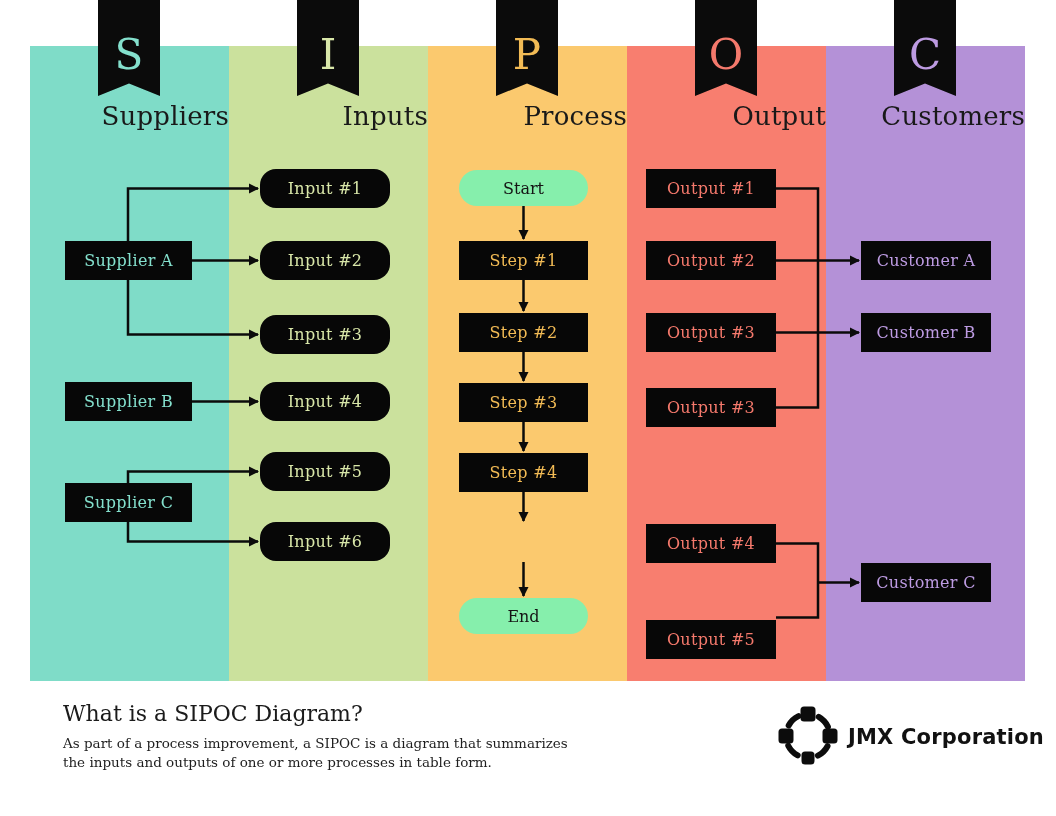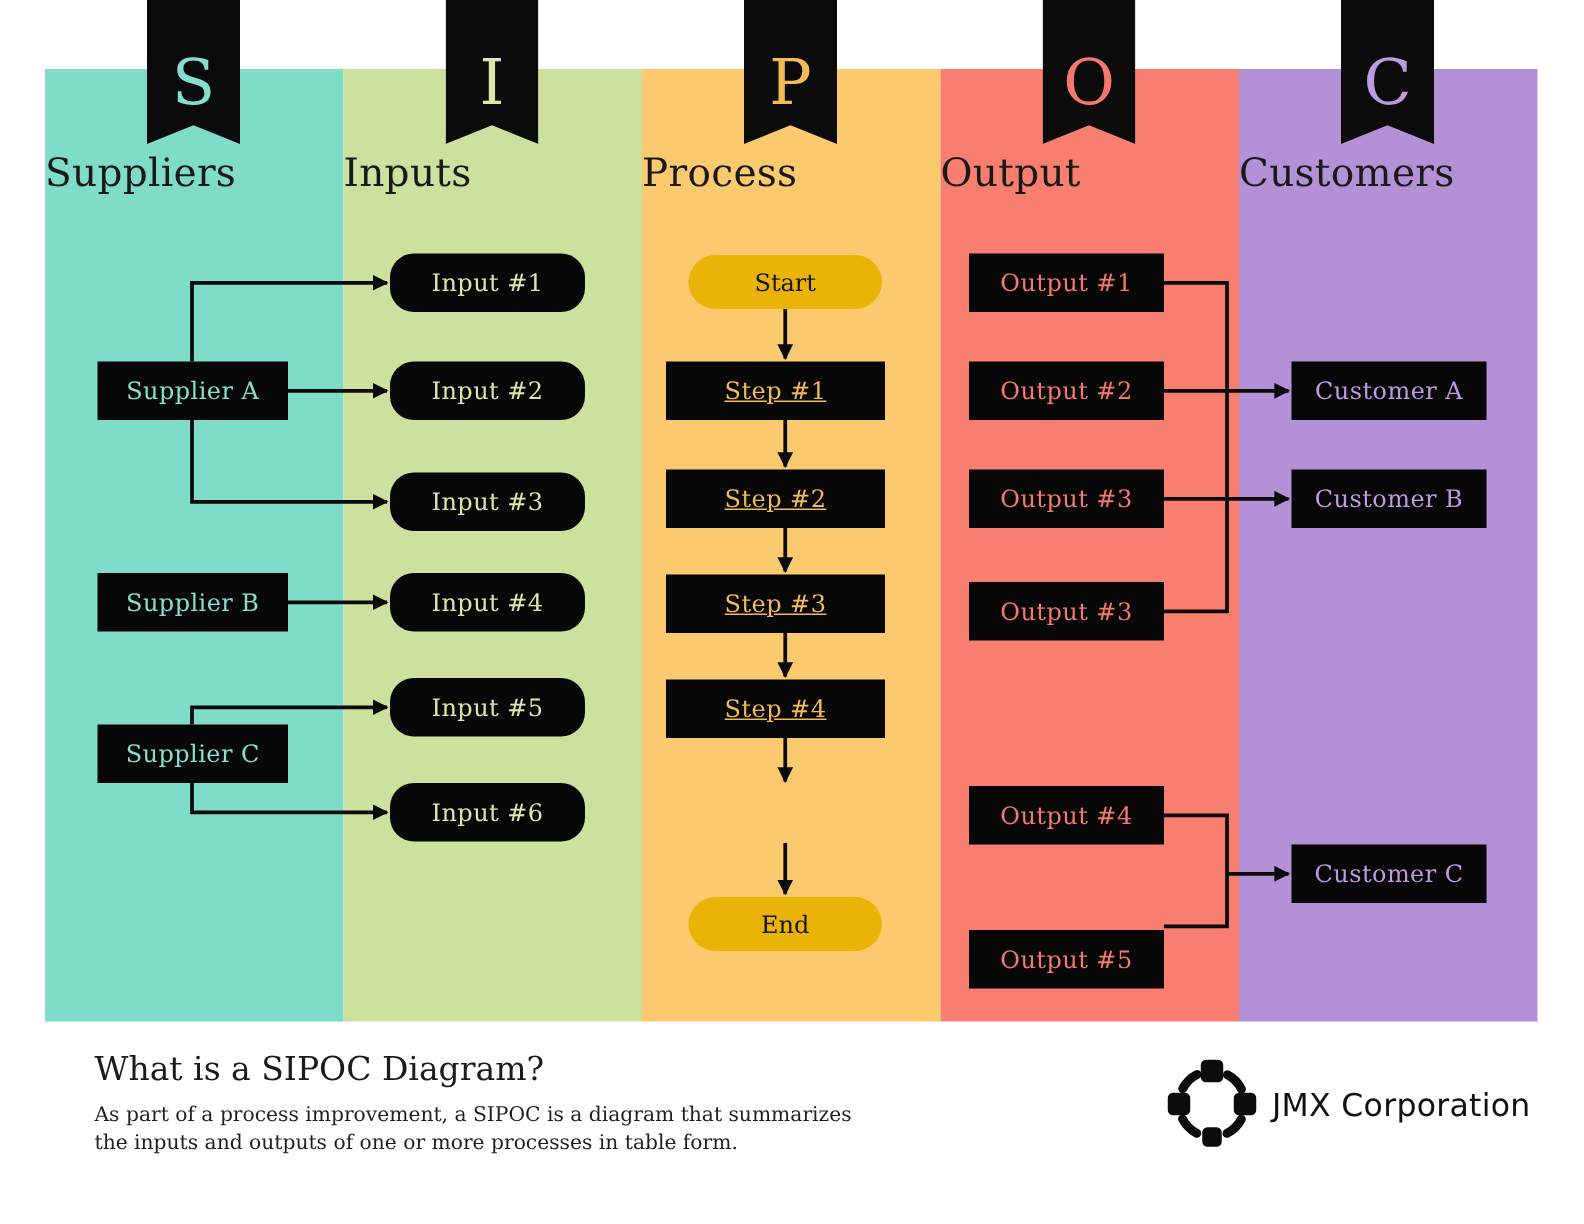--- a/index.html
+++ b/index.html
@@ -19,47 +19,47 @@
           clip-path:polygon(0 0,100% 0,100% 100%,50% 87%,0 100%);
           display:flex;align-items:center;justify-content:center;box-sizing:border-box;padding-top:14px;
           font-size:42px;line-height:1;}
   .rb-s{left:98px;color:var(--suppliers-fg);}
   .rb-i{left:297px;color:var(--inputs-fg);}
   .rb-p{left:496px;color:var(--process-fg);}
   .rb-o{left:695px;color:var(--output-fg);}
   .rb-c{left:894px;color:var(--customers-fg);}
 
   
-  .coltitle{position:absolute;top:101px;width:199px;text-align:left;font-size:26px;
+  .coltitle{position:absolute;top:101px;width:199px;text-align:right;font-size:26px;
             color:#191919;letter-spacing:0.2px;}
   .ct-suppliers{left:30px;}.ct-inputs{left:229px;}.ct-process{left:428px;}
   .ct-output{left:627px;}.ct-customers{left:826px;}
 
   
   .box{position:absolute;height:39px;background:#070707;display:flex;align-items:center;
        justify-content:center;font-size:16px;letter-spacing:0.3px;}
   .sup{width:127px;left:65px;color:var(--suppliers-fg);}
   .inp{width:130px;left:260px;color:var(--inputs-fg);border-radius:16px;}
-  .stp{width:146px;left:444px;color:var(--process-fg);text-decoration:underline;}
+  .stp{width:129px;left:459px;color:var(--process-fg);}
   .out{width:130px;left:646px;color:var(--output-fg);}
   .cus{width:130px;left:861px;color:var(--customers-fg);}
-  .pill{position:absolute;left:459px;width:129px;height:36px;background:#eab308;color:#141414;
+  .pill{position:absolute;left:459px;width:129px;height:36px;background:#86efac;color:#141414;
         border-radius:18px;display:flex;align-items:center;justify-content:center;font-size:16px;}
 
   
   .wires{position:absolute;left:0;top:0;pointer-events:none;}
   .ln{fill:none;stroke:#0b0b0b;stroke-width:2.5;}
 
   
   .footer-heading{position:absolute;left:63px;top:701px;font-size:22px;color:#1b1b1b;}
   .footer-body{position:absolute;left:63px;top:734px;font-size:13.5px;line-height:1.4;
                color:#1e1e1e;white-space:pre-line;}
   .brand-logo{position:absolute;left:778px;top:706px;}
   .brand-name{position:absolute;left:848px;top:725px;font-family:"DejaVu Sans","Liberation Sans",sans-serif;
-              font-weight:normal;font-size:21px;color:#111111;letter-spacing:0.2px;}
+              font-weight:bold;font-size:21px;color:#111111;letter-spacing:0.2px;}
 </style>
 </head>
 <body>
 
 <div class="canvas">
 
   <div class="col col-suppliers"></div>
   <div class="col col-inputs"></div>
   <div class="col col-process"></div>
   <div class="col col-output"></div>

